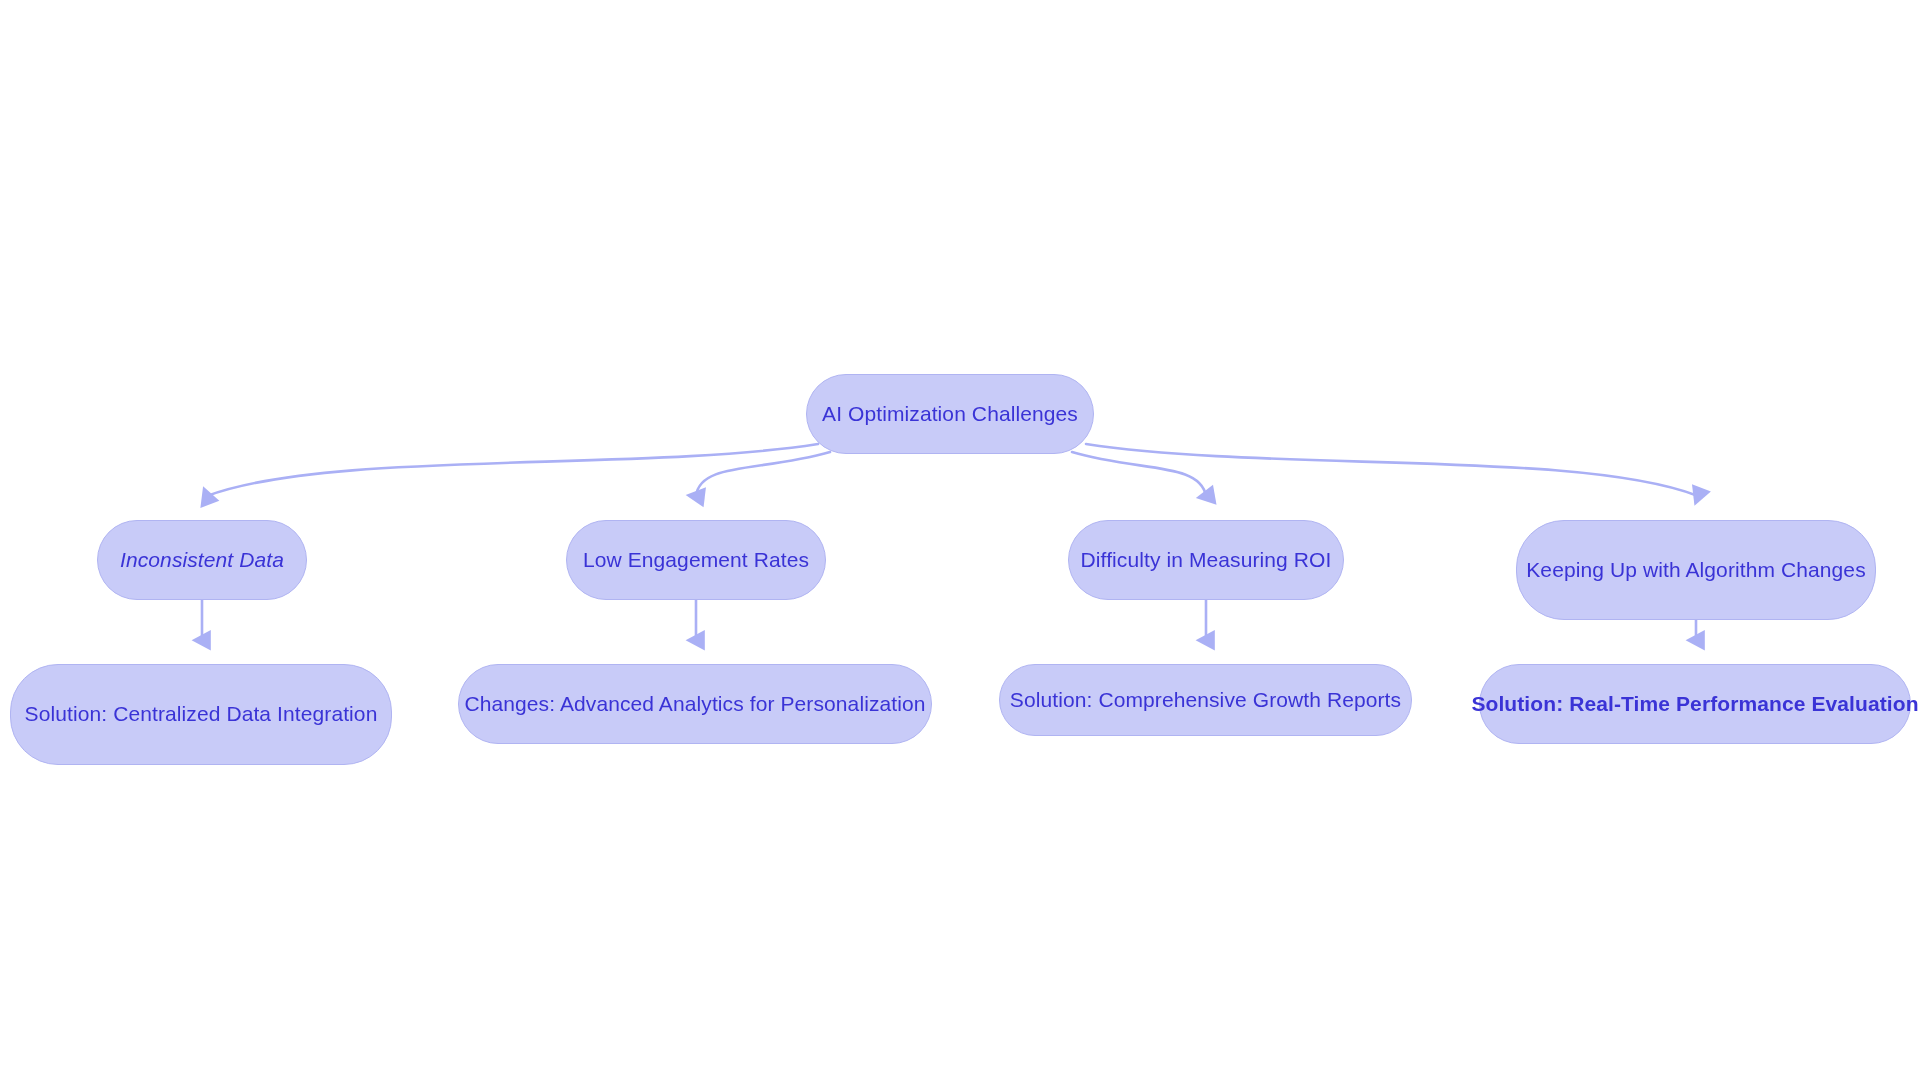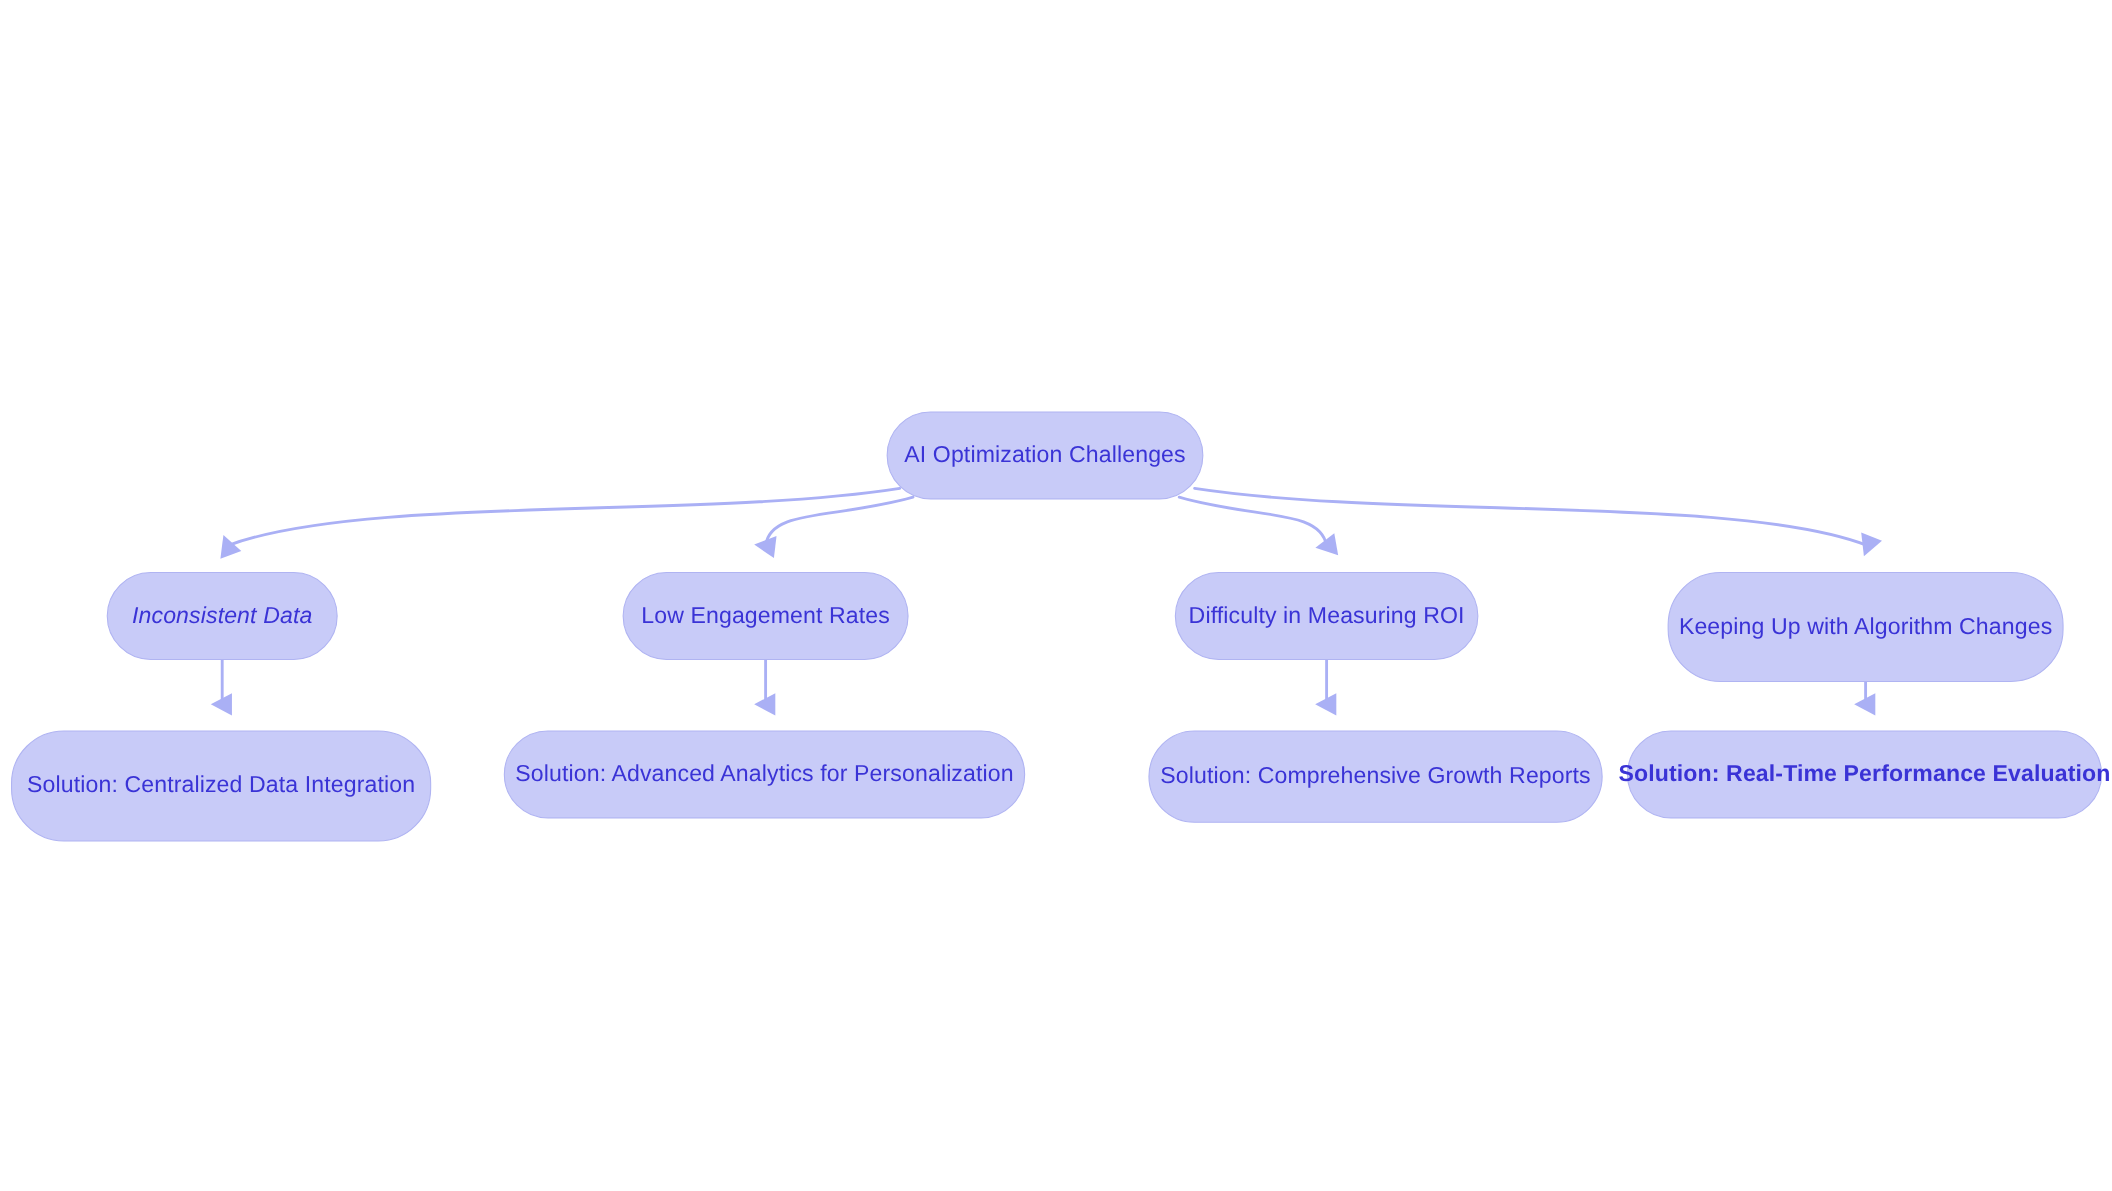--- a/index.html
+++ b/index.html
@@ -94,24 +94,24 @@
 
   <div class="node" style="left:1516px; top:500px; width:360px; height:100px;">
     <span class="node-label">Keeping Up with Algorithm Changes</span>
   </div>
 
   <div class="node" style="left:10px; top:644px; width:382px; height:101px;">
     <span class="node-label">Solution: Centralized Data Integration</span>
   </div>
 
   <div class="node" style="left:458px; top:644px; width:474px; height:80px;">
-    <span class="node-label">Solution: Advanced Analytics for Personalization</span>
+    <span class="node-label">Changes: Advanced Analytics for Personalization</span>
   </div>
 
-  <div class="node" style="left:1044px; top:644px; width:413px; height:84px;">
+  <div class="node" style="left:999px; top:644px; width:413px; height:72px;">
     <span class="node-label">Solution: Comprehensive Growth Reports</span>
   </div>
 
   <div class="node" style="left:1479px; top:644px; width:432px; height:80px;font-weight:bold;">
     <span class="node-label">Solution: Real-Time Performance Evaluation</span>
   </div>
 
 </div>
 
 </body></html>

